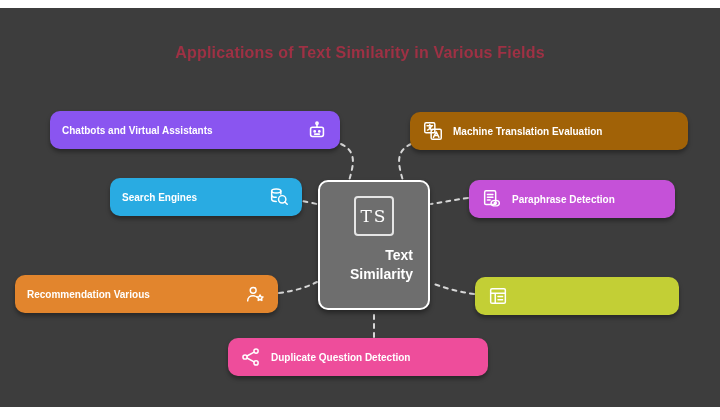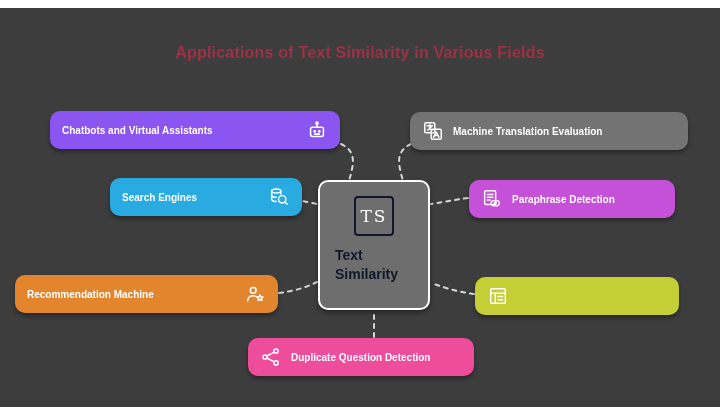--- a/index.html
+++ b/index.html
@@ -26,35 +26,35 @@
   .node .label{flex:1 1 auto;}
   .node.icon-right .label{text-align:left;}
   .node.icon-left .label{text-align:left;}
   .icon{flex:0 0 auto;display:flex;align-items:center;justify-content:center;width:22px;height:22px;}
   .n-chatbots{left:50px;top:111px;width:290px;}
   .n-mte{left:410px;top:112px;width:278px;}
   .n-search{left:110px;top:178px;width:192px;}
   .n-plag{left:469px;top:180px;width:206px;}
   .n-reco{left:15px;top:275px;width:263px;}
   .n-para{left:475px;top:277px;width:204px;}
-  .n-dup{left:248px;top:338px;width:226px;}
+  .n-dup{left:228px;top:338px;width:260px;}
   .center-node{
     position:absolute;left:318px;top:180px;width:112px;height:130px;
     border:2px solid #ffffff;border-radius:10px;box-sizing:border-box;
     display:flex;flex-direction:column;align-items:center;padding-top:14px;
     box-shadow:0 3px 5px rgba(0,0,0,.4);
   }
   .ts-badge{
-    width:40px;height:40px;border:2px solid #0f172a;border-radius:4px;
+    width:40px;height:40px;border:2px solid #e5e5e5;border-radius:4px;
     color:#ffffff;display:flex;align-items:center;justify-content:center;
     font-family:"DejaVu Serif",serif;font-size:17px;letter-spacing:2px;box-sizing:border-box;
   }
   .center-label{
-    margin-top:10px;color:#0f172a;font-weight:bold;font-size:14px;
-    text-align:left;line-height:1.35;width:78px;white-space:normal;
+    margin-top:10px;color:#ffffff;font-weight:bold;font-size:14px;
+    text-align:right;line-height:1.35;width:78px;white-space:normal;
   }
 </style>
 </head>
 <body>
 
 <div class="canvas" style="background-color: rgb(61, 61, 61);">
   <div class="strip strip-top"></div>
   <div class="strip strip-bottom"></div>
 
   <div class="title" style="color: rgb(158, 49, 68);">Applications of Text Similarity in Various Fields</div>
@@ -76,21 +76,21 @@
         <rect x="5" y="9" width="14" height="10" rx="2"></rect>
         <line x1="12" y1="9" x2="12" y2="5.5"></line>
         <circle cx="12" cy="4.5" r="1.2"></circle>
         <circle cx="9.5" cy="13.5" r="0.7" fill="#fff"></circle>
         <circle cx="14.5" cy="13.5" r="0.7" fill="#fff"></circle>
         <path d="M9.5 16.5h5"></path>
       </svg>
     </span>
   </div>
 
-  <div class="node icon-left n-mte" style="background-color: #737373;">
+  <div class="node icon-left n-mte" style="background-color: #a16207;">
     <span class="icon">
       <svg viewBox="0 0 24 24" width="22" height="22" fill="none" stroke="#fff" stroke-width="1.6" stroke-linecap="round" stroke-linejoin="round">
         <rect x="3" y="3" width="11" height="11" rx="1.5"></rect>
         <path d="M5.5 6.2h6 M8.5 6.2V5 M6 11c2-1 4-3 4.5-4.8 M11 11c-1.5-.8-2.5-2-3-3"></path>
         <rect x="10" y="10" width="11" height="11" rx="1.5"></rect>
         <path d="M12.5 19l3-6 3 6 M13.6 16.8h3.8"></path>
       </svg>
     </span>
     <span class="label">Machine Translation Evaluation</span>
   </div>
@@ -115,21 +115,21 @@
         <rect x="4" y="3" width="12" height="15" rx="1.5"></rect>
         <path d="M7 7h6 M7 10h6 M7 13h3"></path>
         <ellipse cx="15.5" cy="16.5" rx="4.5" ry="3"></ellipse>
         <circle cx="15.5" cy="16.5" r="1.1" fill="#fff"></circle>
       </svg>
     </span>
     <span class="label">Paraphrase Detection</span>
   </div>
 
   <div class="node icon-right n-reco" style="background-color: rgb(226, 133, 45);">
-    <span class="label">Recommendation Machine</span>
+    <span class="label">Recommendation Various</span>
     <span class="icon">
       <svg viewBox="0 0 24 24" width="22" height="22" fill="none" stroke="#fff" stroke-width="1.6" stroke-linecap="round" stroke-linejoin="round">
         <circle cx="10" cy="8" r="3.2"></circle>
         <path d="M4 19.5c0-3.5 2.7-5.5 6-5.5 1.5 0 2.9.4 4 1.2"></path>
         <path d="M17.5 13l1 2 2.2.3-1.6 1.5.4 2.2-2-1-2 1 .4-2.2-1.6-1.5 2.2-.3z"></path>
       </svg>
     </span>
   </div>
 
   <div class="node icon-left n-para" style="background-color: rgb(195, 207, 53);">

